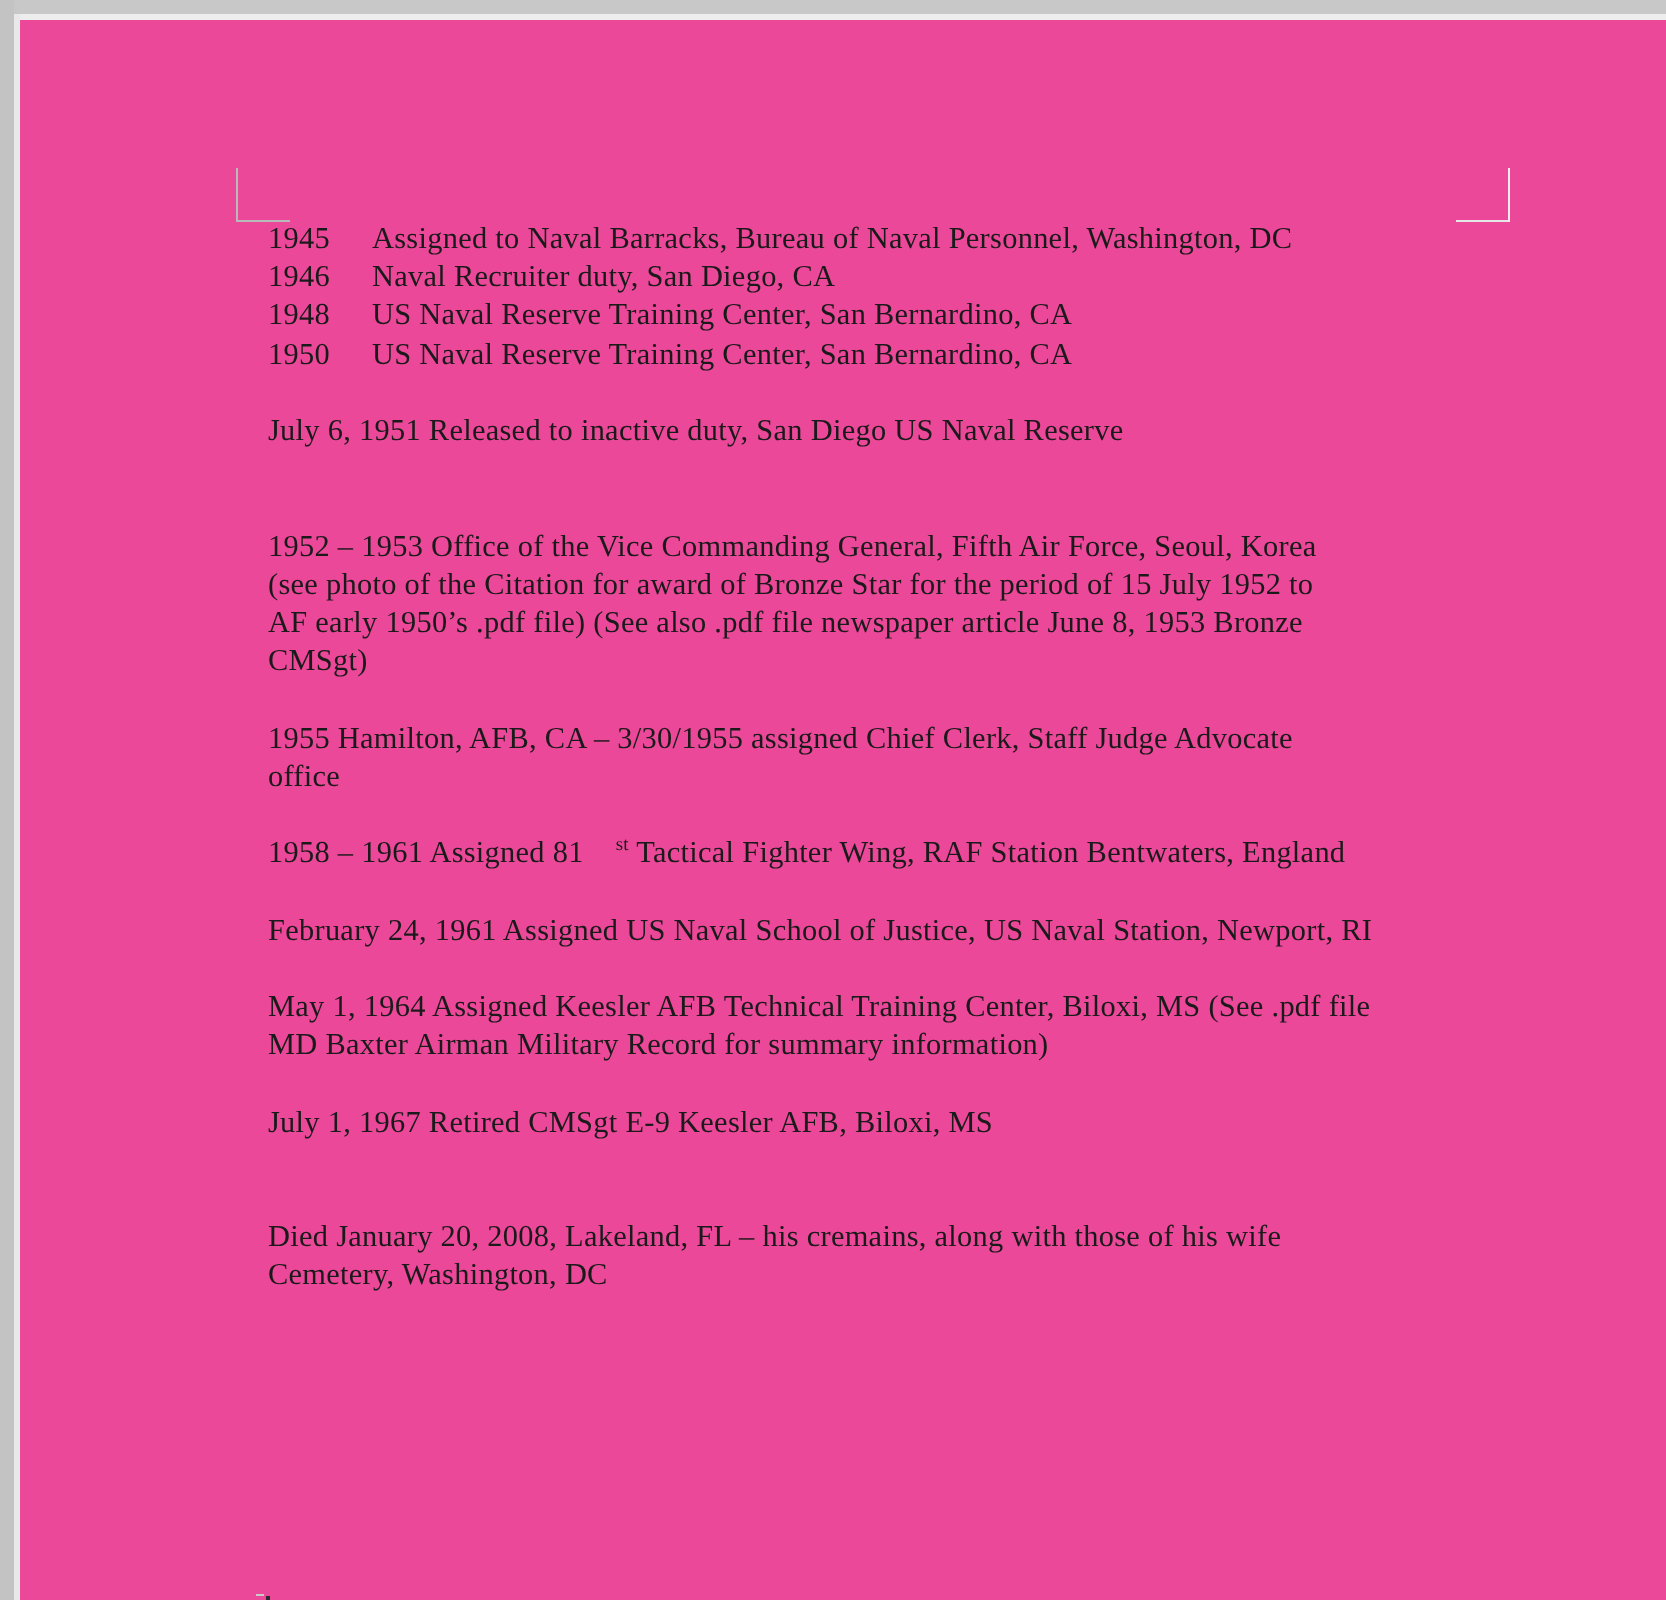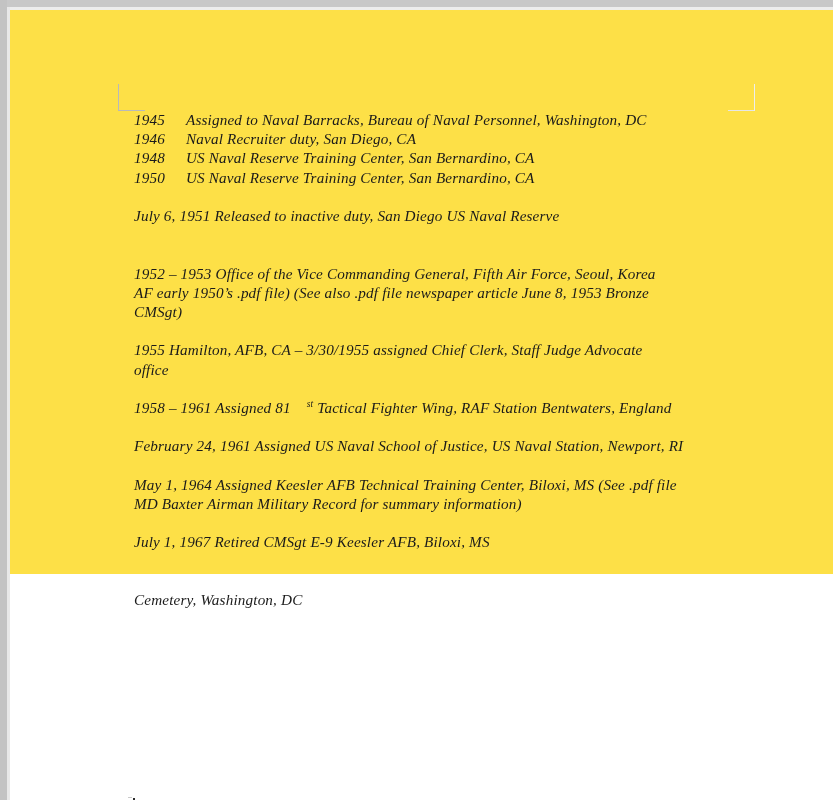--- a/index.html
+++ b/index.html
@@ -50,23 +50,22 @@
     height: 793px;
     background: #e8e8e8;
   }
 
   
   .page-sheet {
     position: absolute;
     top: 10px;
     left: 10px;
     width: 823px;
-    height: 564px;
-    background: #fde047;
-    font-style: italic;
+    height: 790px;
+    background: #ec4899;
   }
 
   
   .corner-mark {
     position: absolute;
     width: 26px;
     height: 26px;
   }
   .corner-mark.tl {
     left: 108px;
@@ -164,20 +163,21 @@
       <p class="spacer"></p>
 
       <p class="para">July 6, 1951 Released to inactive duty, San Diego US Naval Reserve</p>
 
       <p class="spacer"></p>
 
 
       <p class="spacer"></p>
 
       <p class="para">1952 – 1953 Office of the Vice Commanding General, Fifth Air Force, Seoul, Korea</p>
+      <p class="para">(see photo of the Citation for award of Bronze Star for the period of 15 July 1952 to</p>
       <p class="para">AF early 1950’s .pdf file) (See also .pdf file newspaper article June 8, 1953 Bronze</p>
       <p class="para">CMSgt)</p>
 
       <p class="spacer"></p>
 
       <p class="para">1955 Hamilton, AFB, CA – 3/30/1955 assigned Chief Clerk, Staff Judge Advocate</p>
       <p class="para">office</p>
 
       <p class="spacer"></p>
 
@@ -192,17 +192,18 @@
       <p class="para">May 1, 1964 Assigned Keesler AFB Technical Training Center, Biloxi, MS (See .pdf file</p>
       <p class="para">MD Baxter Airman Military Record for summary information)</p>
 
       <p class="spacer"></p>
 
       <p class="para">July 1, 1967 Retired CMSgt E-9 Keesler AFB, Biloxi, MS</p>
 
       <p class="spacer"></p>
       <p class="spacer"></p>
 
+      <p class="para">Died January 20, 2008, Lakeland, FL – his cremains, along with those of his wife</p>
       <p class="para">Cemetery, Washington, DC</p>
 
     </div>
   </div>
 </div>
 
 </body></html>

